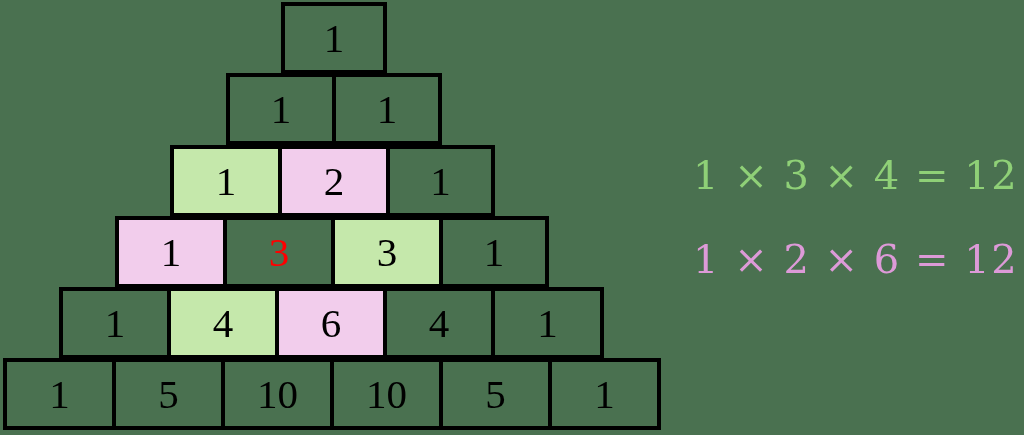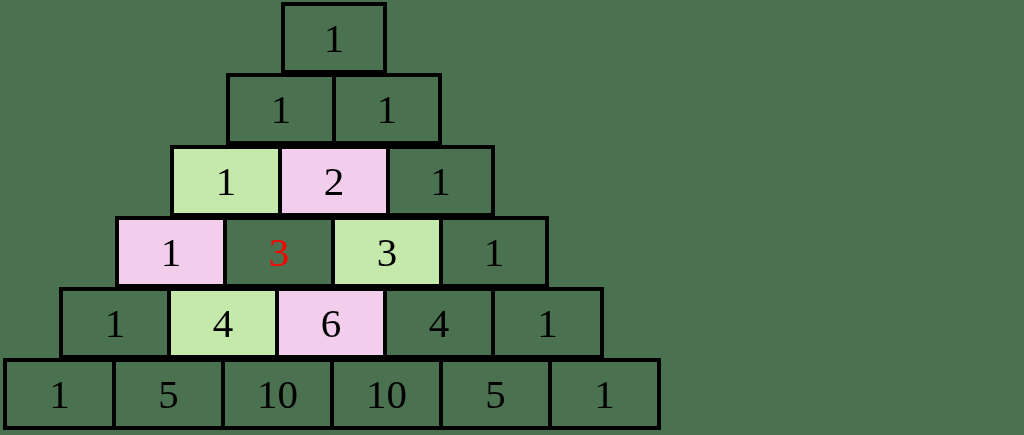--- a/index.html
+++ b/index.html
@@ -114,14 +114,18 @@
       <div class="cell" style="width:113px">1</div>
       <div class="cell" style="width:113px">5</div>
       <div class="cell" style="width:113px">10</div>
       <div class="cell" style="width:113px">10</div>
       <div class="cell" style="width:113px">5</div>
       <div class="cell" style="width:113px">1</div>
     </div>
 
   </div>
 
+  <div class="eqs">
+    <div class="eq eq-green">1 × 3 × 4 = 12</div>
+    <div class="eq eq-pink">1 × 2 × 6 = 12</div>
+  </div>
 
 </div>
 
 </body></html>

